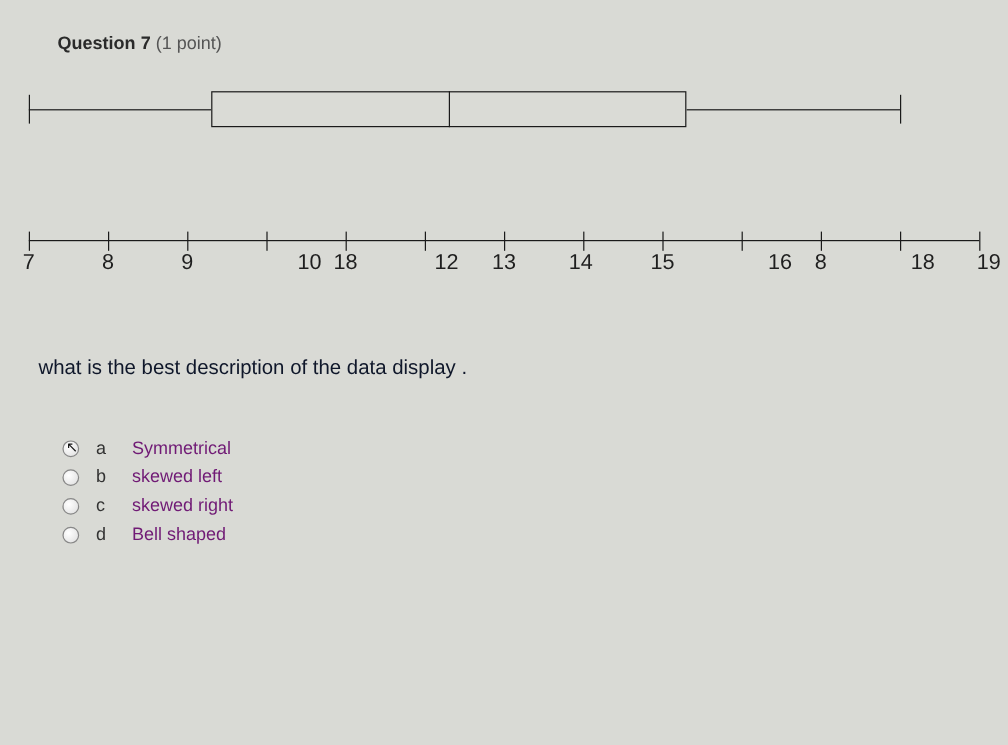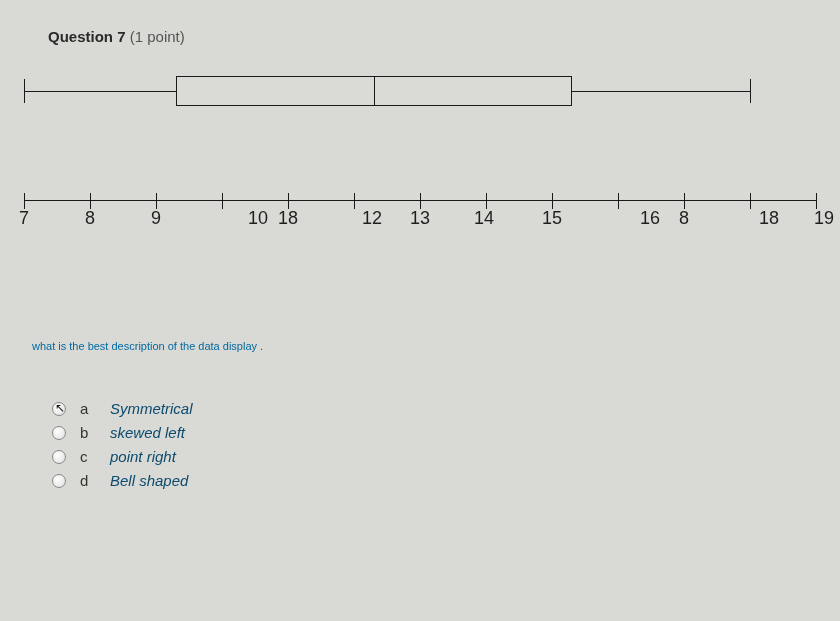--- a/index.html
+++ b/index.html
@@ -82,24 +82,24 @@
     }
     .axis-label {
       position: absolute;
       bottom: 0;
       font-size: 18px;
       transform: translateX(-50%);
       color: #1f1f1f;
     }
 
     .prompt {
-      margin-top: 111px;
+      margin-top: 68px;
       margin-left: 8px;
-      font-size: 11px;
-      color: #0369a1;
+      font-size: 17px;
+      color: #0f172a;
     }
 
     .options {
       margin-top: 48px;
       margin-left: 28px;
       font-size: 15px;
     }
     .opt-row {
       display: flex;
       align-items: center;
@@ -112,21 +112,21 @@
       border-radius: 50%;
       border: 1.6px solid #888;
       background: radial-gradient(circle at 35% 35%, #fff, #ddd);
       flex-shrink: 0;
       position: relative;
     }
     .opt-letter {
       width: 16px;
       color: #333;
     }
-    .opt-text { color: #0c4a6e; font-style: italic; }
+    .opt-text { color: #701a75; }
     .cursor-overlay {
       position: absolute;
       pointer-events: none;
       margin-left: -2px;
       margin-top: -2px;
     }
   </style>
 </head>
 <body>
 
@@ -187,20 +187,20 @@
       <div class="opt-text">Symmetrical</div>
     </div>
     <div class="opt-row">
       <div class="radio"></div>
       <div class="opt-letter">b</div>
       <div class="opt-text">skewed left</div>
     </div>
     <div class="opt-row">
       <div class="radio"></div>
       <div class="opt-letter">c</div>
-      <div class="opt-text">point right</div>
+      <div class="opt-text">skewed right</div>
     </div>
     <div class="opt-row">
       <div class="radio"></div>
       <div class="opt-letter">d</div>
       <div class="opt-text">Bell shaped</div>
     </div>
   </div>
 
 </body></html>

